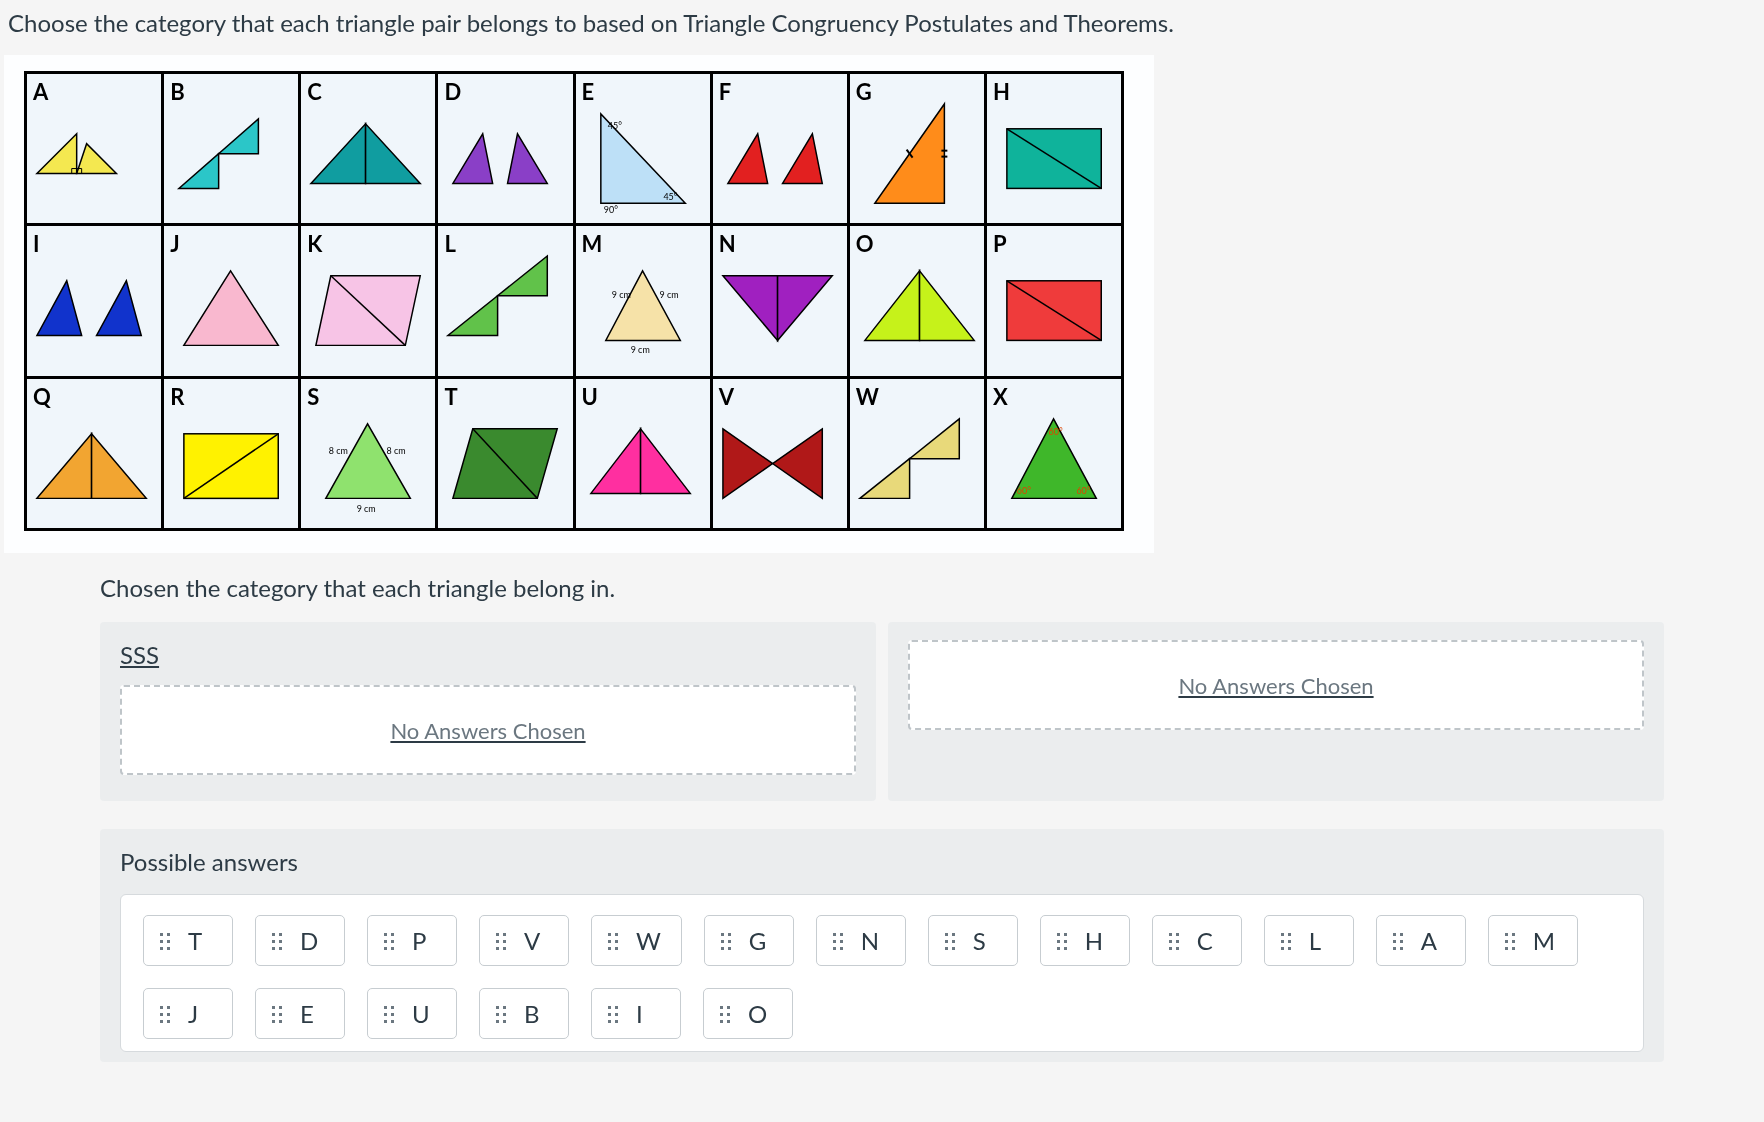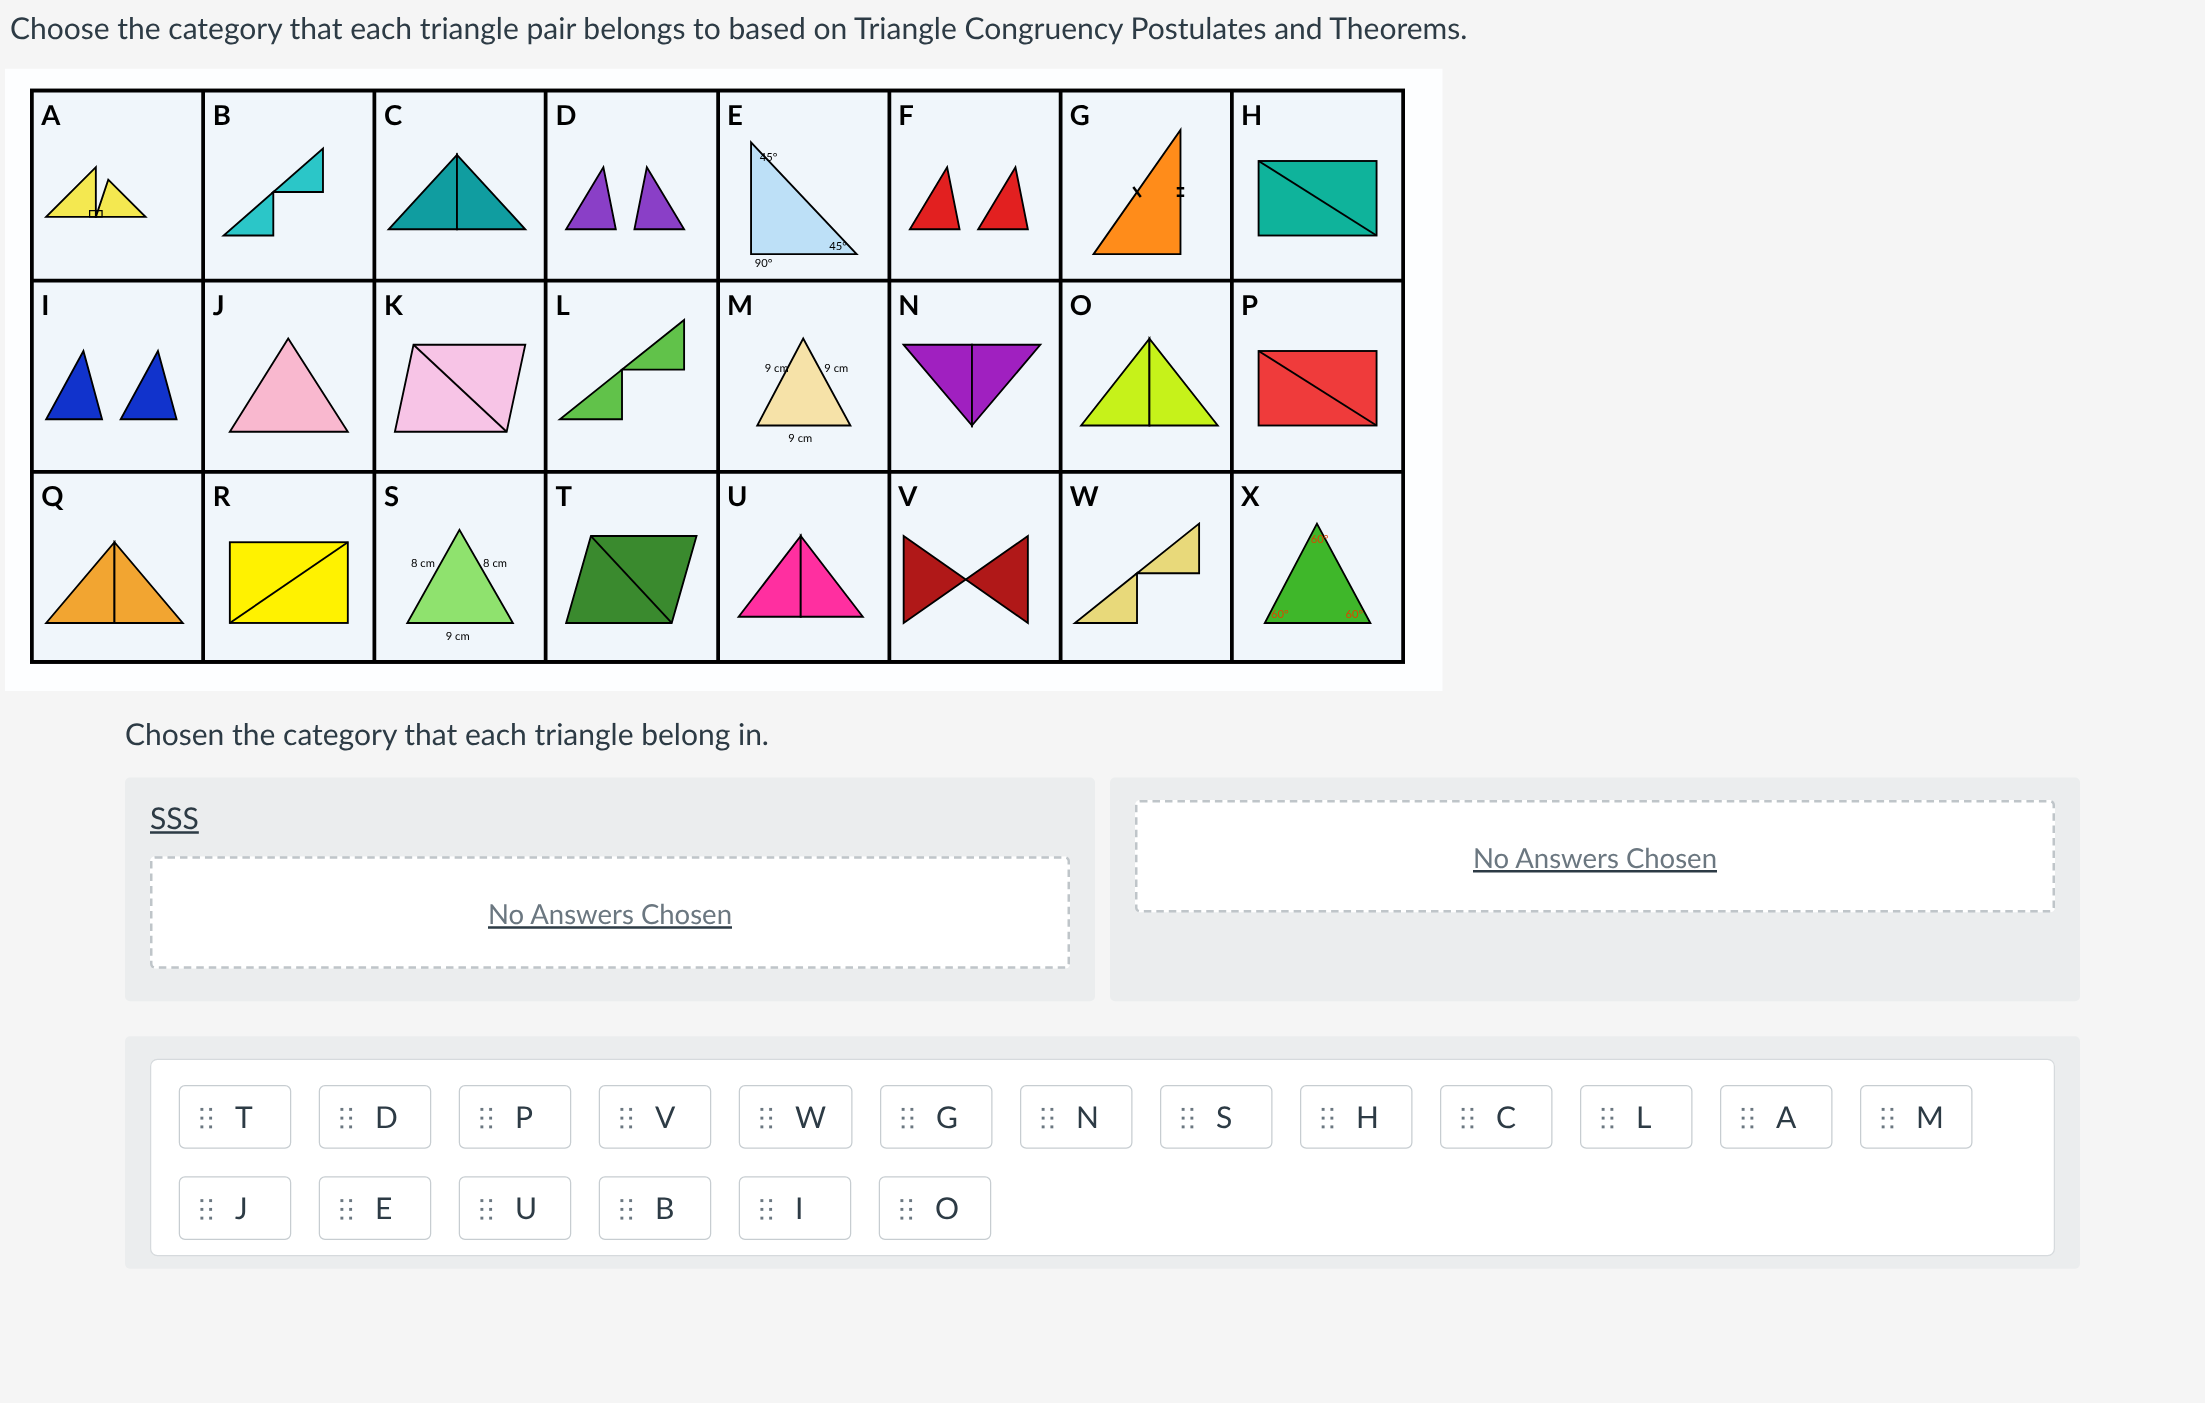--- a/index.html
+++ b/index.html
@@ -353,20 +353,21 @@
     </div>
   </div>
   <div class="dropzone">
     <div class="dz-target">
       <span>No Answers Chosen</span>
     </div>
   </div>
 </div>
 
 <div class="answers-block">
+  <div class="answers-title">Possible answers</div>
   <div class="answers-inner">
     <div class="chips" id="chips-container">
         <div class="chip">
           <span class="grip"></span>
           <span>T</span>
         </div>
         <div class="chip">
           <span class="grip"></span>
           <span>D</span>
         </div>

